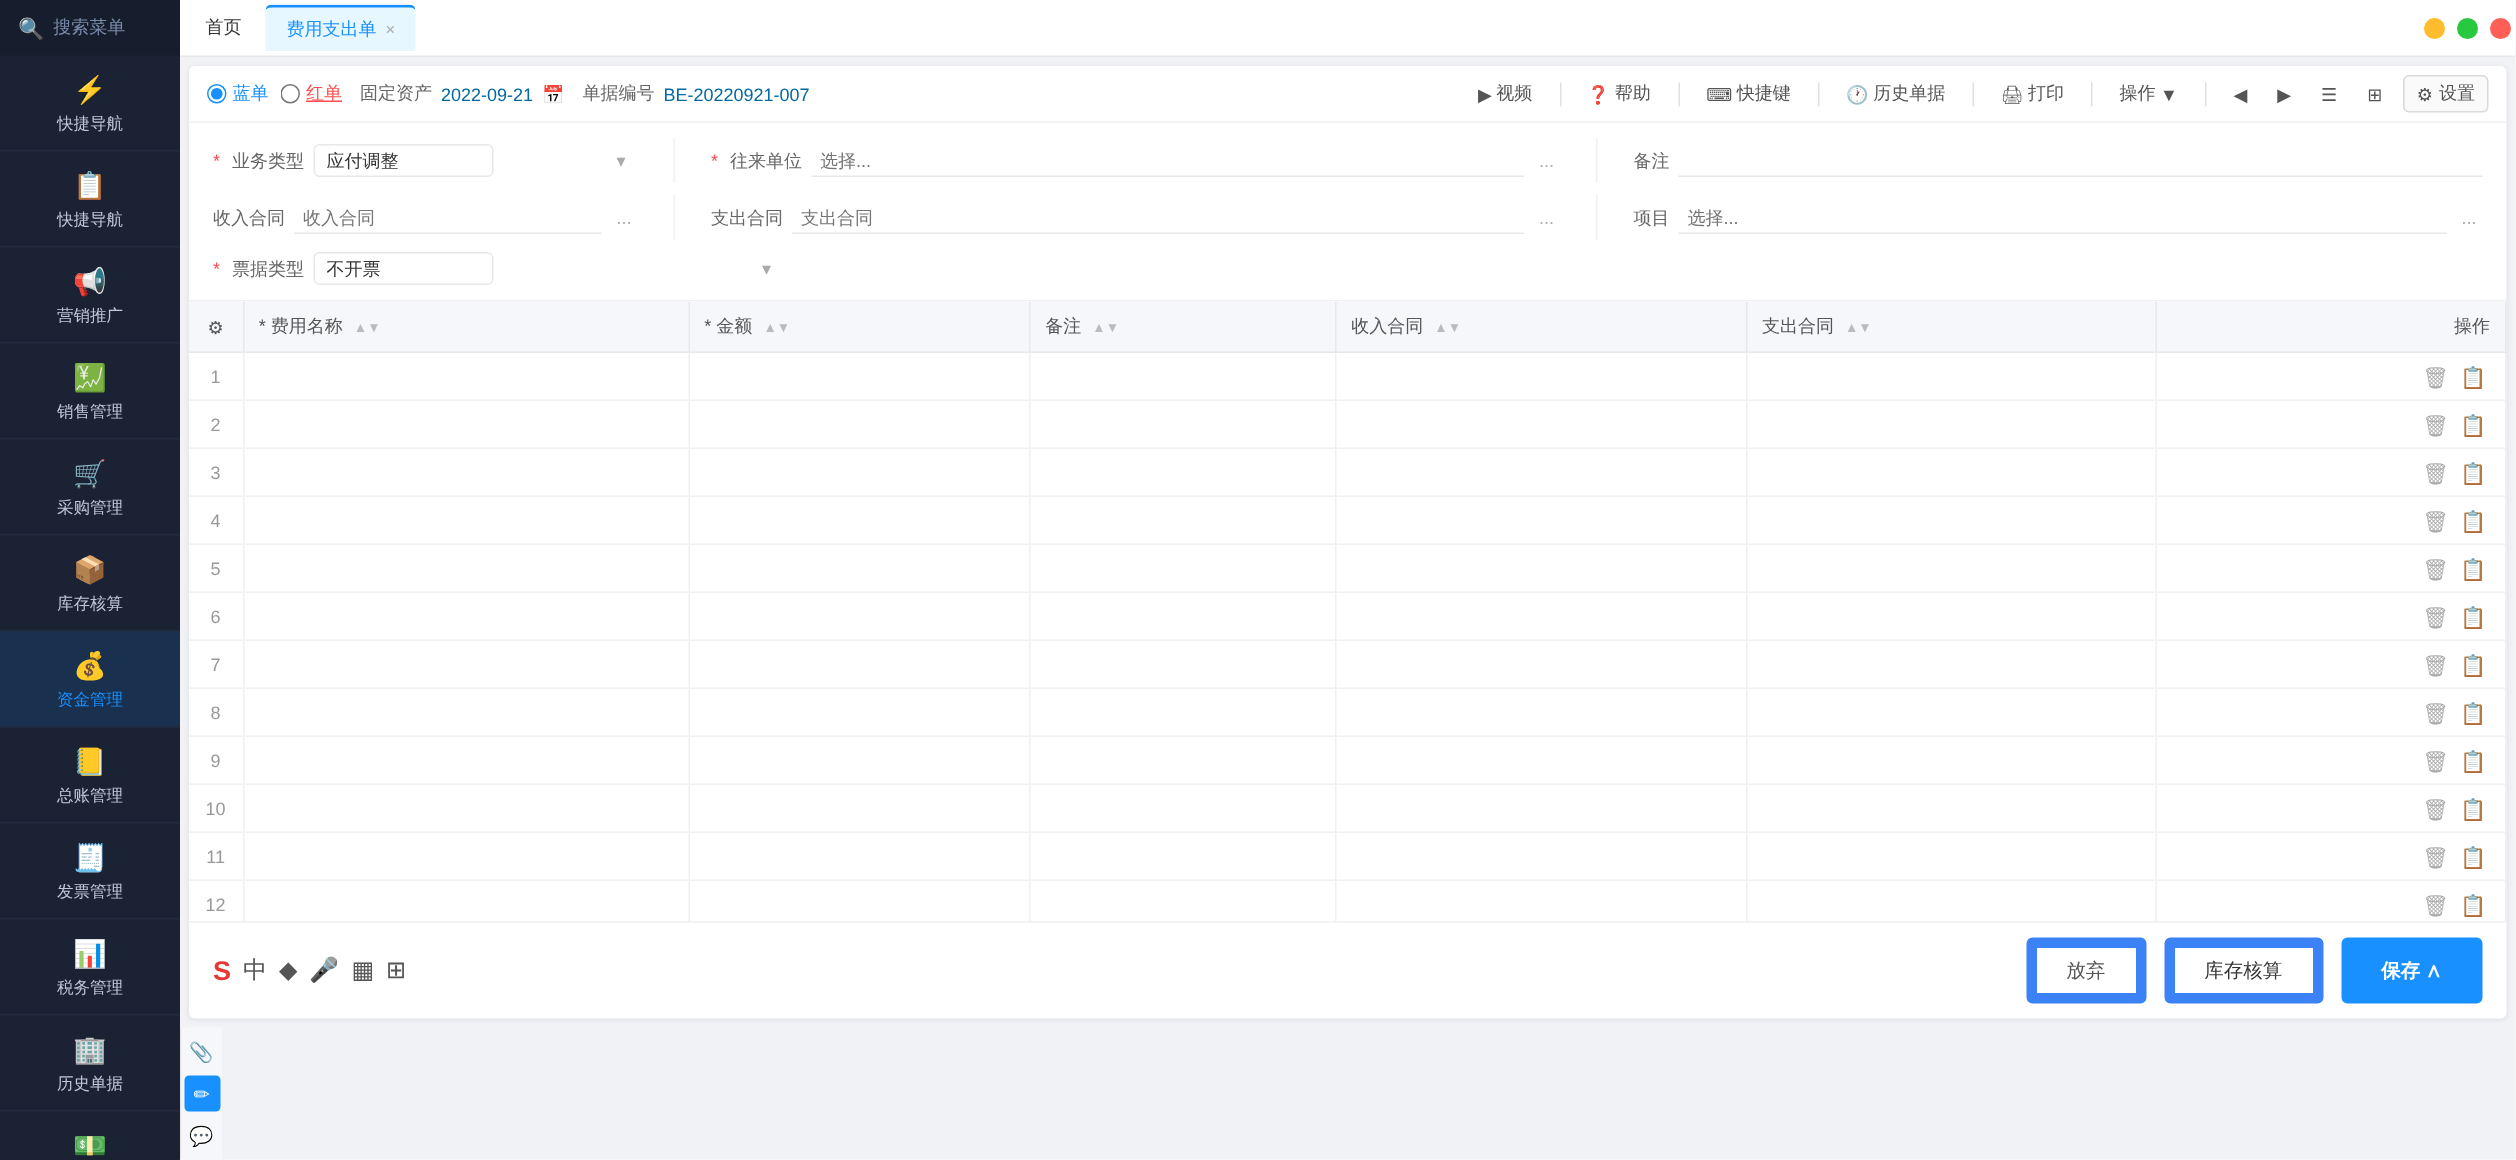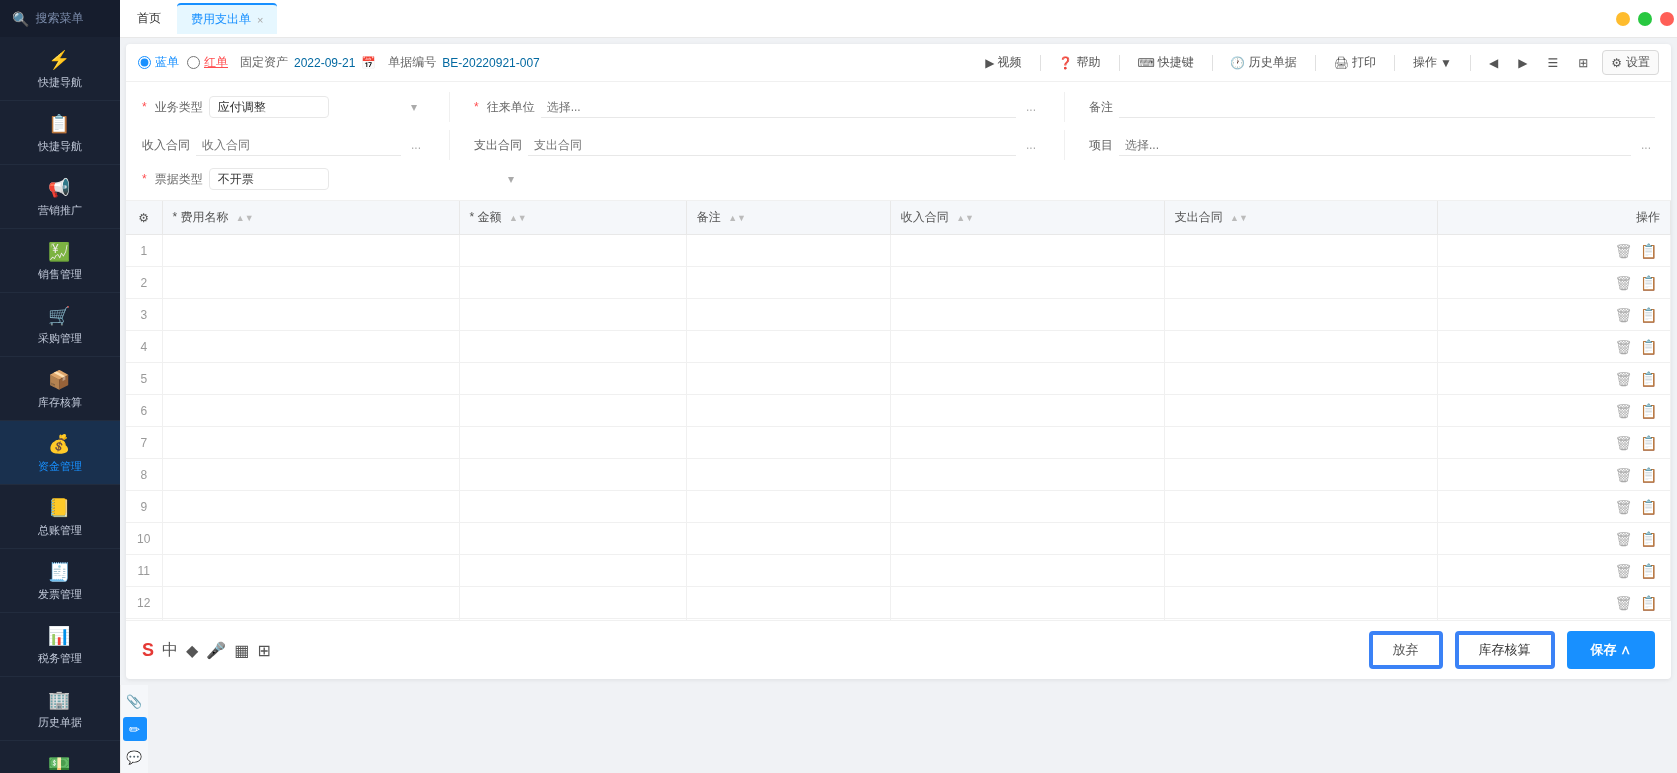--- a/index.html
+++ b/index.html
@@ -246,21 +246,21 @@
       align-items: center;
       gap: 8px;
       margin-right: auto;
     }
     .tool-icon { font-size: 16px; cursor: pointer; color: #555; }
     .footer-btn {
       padding: 6px 20px;
       border-radius: 4px;
       cursor: pointer;
       font-size: 13px;
-      border: 4px solid #3b82f6;
+      border: 7px solid #3b82f6;
       background: #fff;
       color: #333;
     }
     .footer-btn.primary {
       background: #1890ff;
       color: #fff;
       border-color: #1890ff;
       font-weight: bold;
     }
     .footer-btn.secondary {

